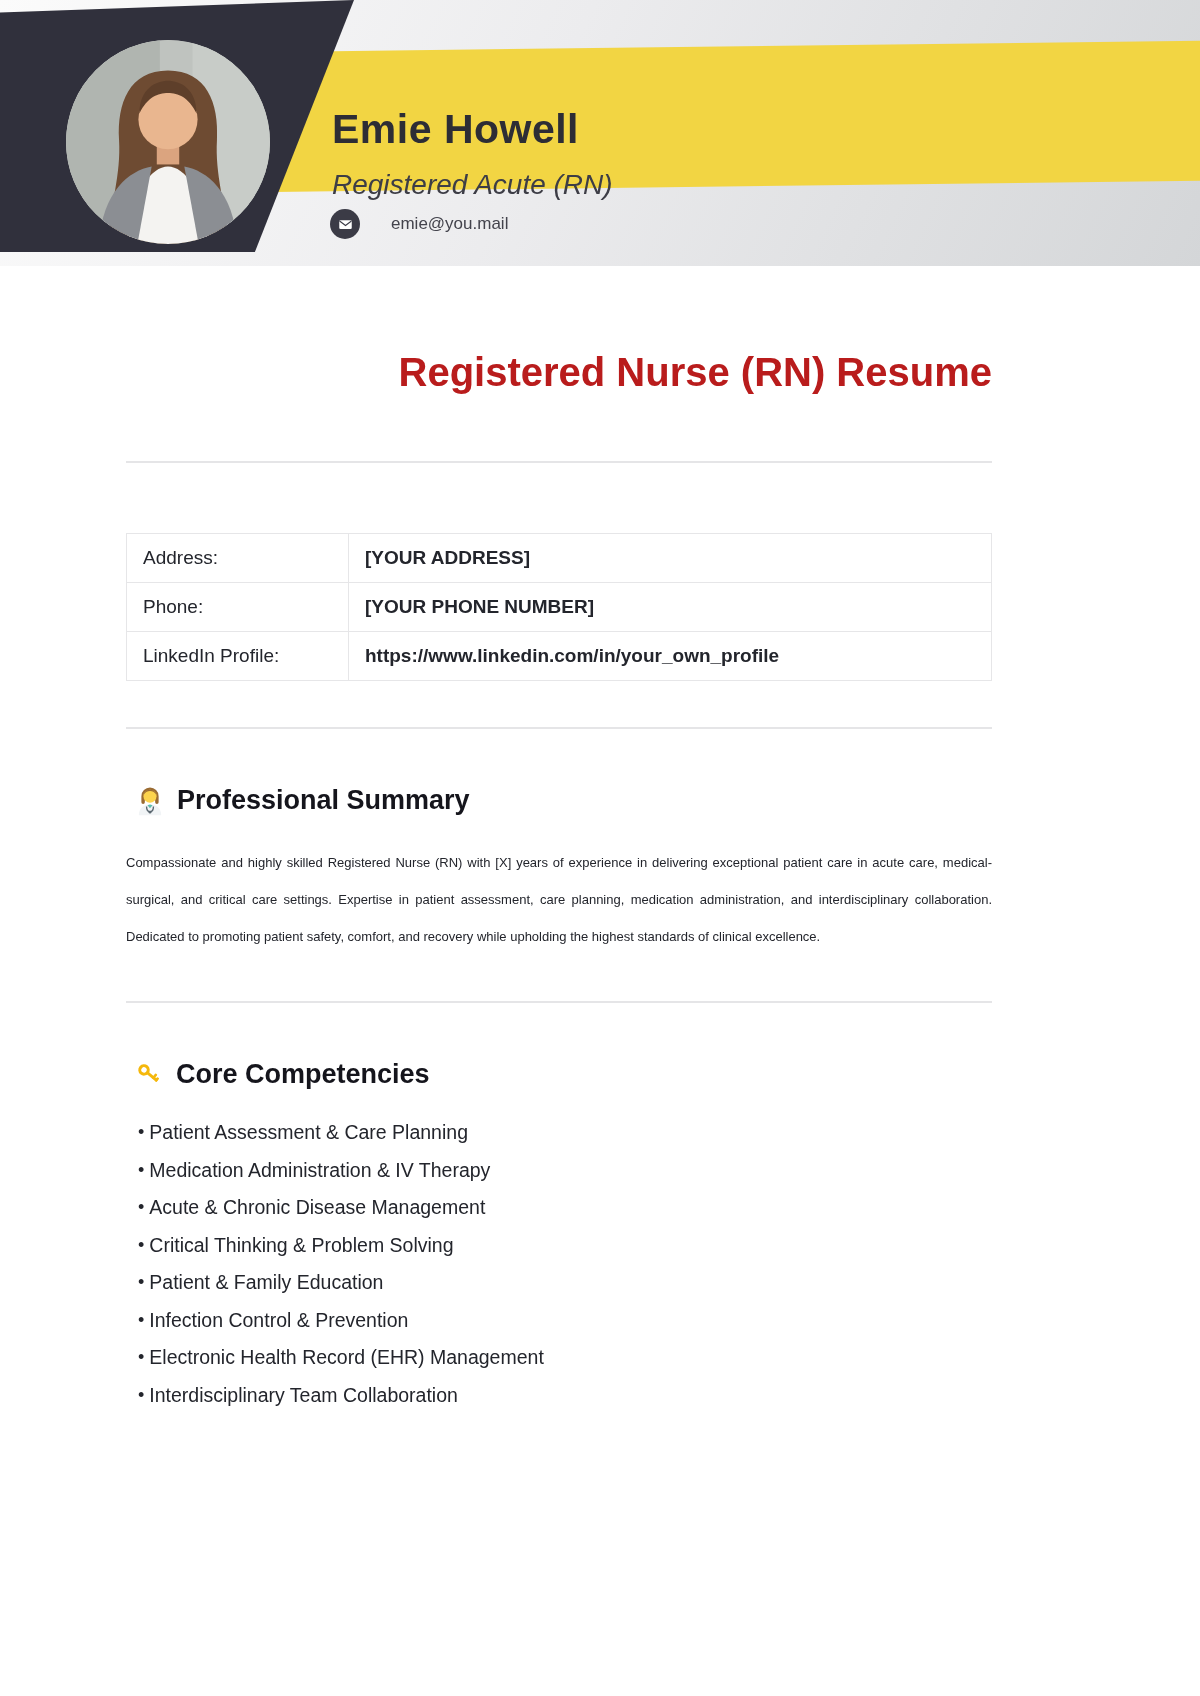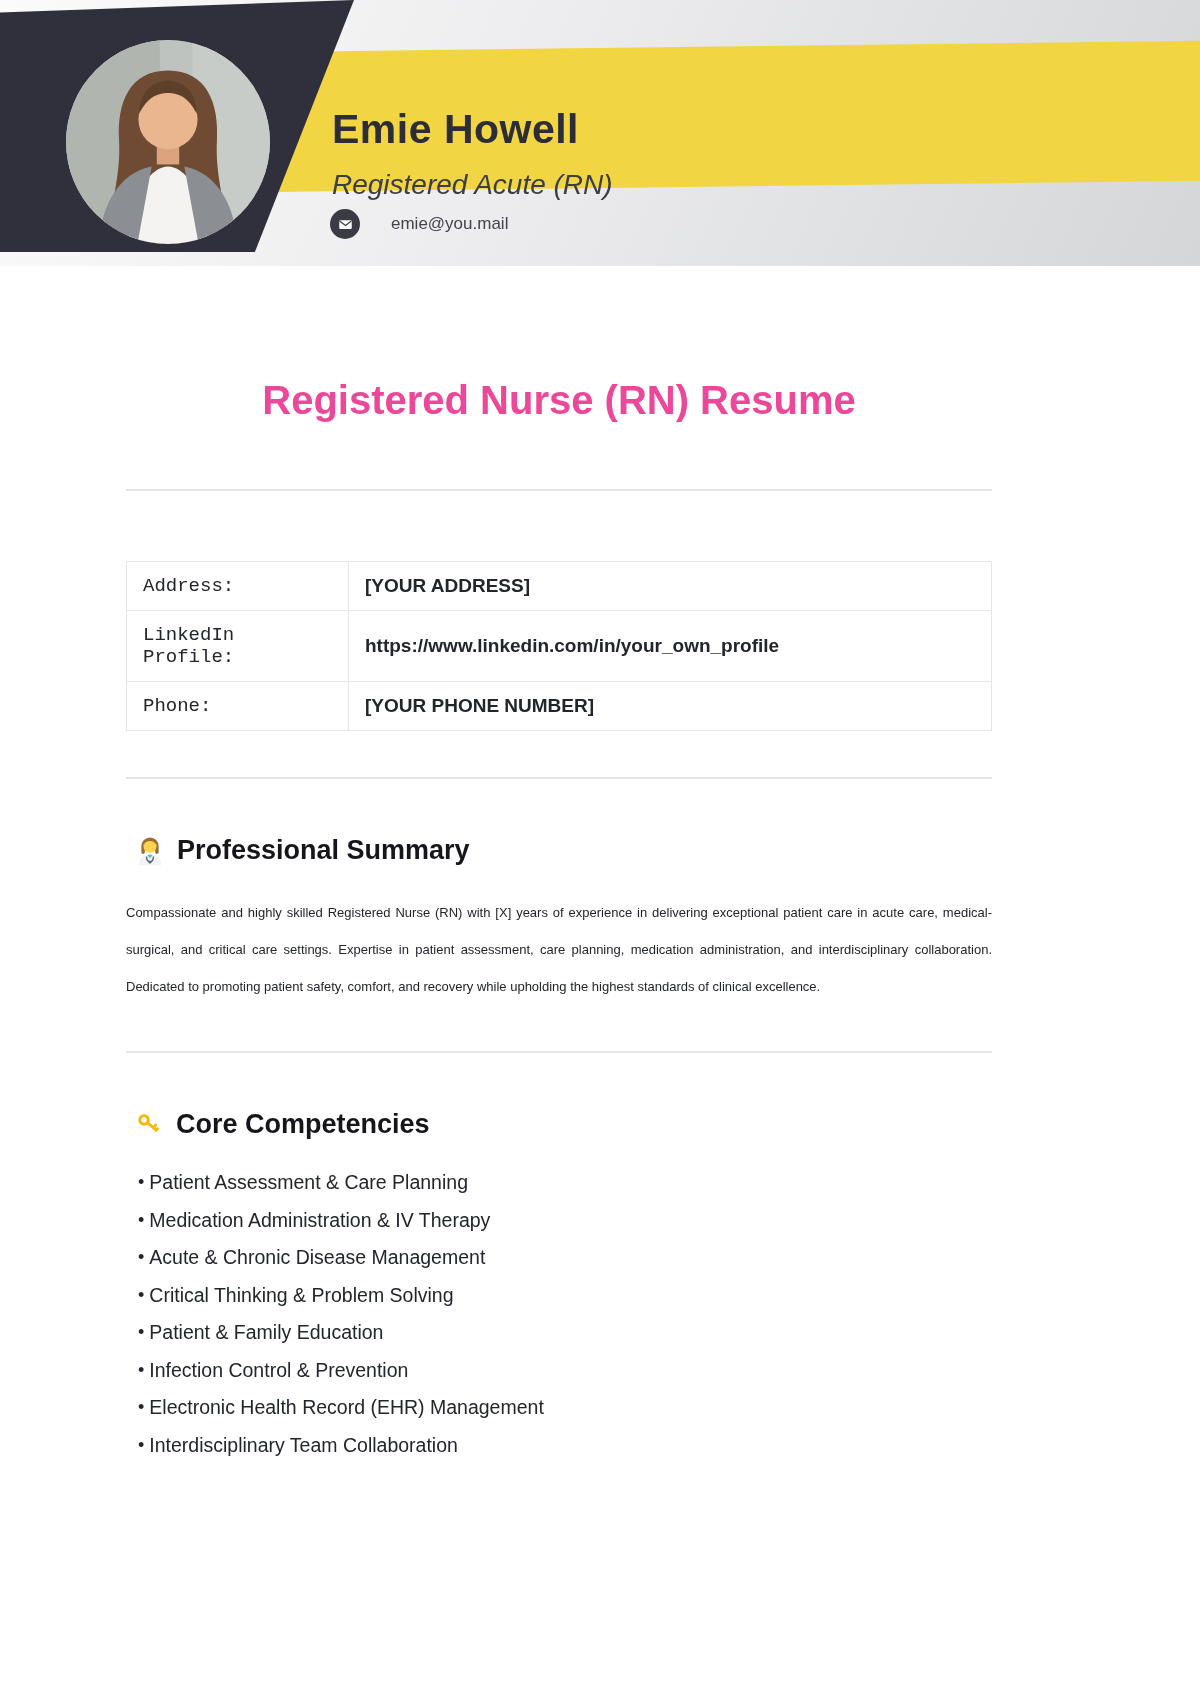--- a/index.html
+++ b/index.html
@@ -42,35 +42,35 @@
   }
   .email-icon {
     width:30px; height:30px; border-radius:50%; background:#3b3b46;
     display:flex; align-items:center; justify-content:center; flex:0 0 auto;
   }
   .email-text { font-size:17px; color:#43434c; }
 
   
   .content { width:866px; margin-left:126px; }
   .doc-title {
-    margin-top:112px; text-align:center;
-    font-size:40px; font-weight:800; color:#ec4899;
+    margin-top:84px; text-align:right;
+    font-size:40px; font-weight:800; color:#b91c1c;
   }
   .divider { border:none; border-top:2px solid #e5e5e7; height:0; }
   .divider.d1 { margin-top:66px; }
   .divider.d2 { margin-top:46px; }
   .divider.d3 { margin-top:46px; }
 
   table.contact {
     margin-top:70px; width:100%; border-collapse:collapse; font-size:19px;
   }
   table.contact td {
     border:1px solid #e6e6e8; padding:13px 16px; color:#23252c;
   }
-  table.contact td.lbl { width:222px; font-weight:400;font-family:Liberation Mono, monospace; }
+  table.contact td.lbl { width:222px; font-weight:400; }
   table.contact td.val { font-weight:700; }
 
   .section-heading {
     margin-top:56px; padding-left:10px;
     display:flex; gap:13px;
     font-size:27px; font-weight:700; color:#15151c;
   }
   .section-heading .emoji-icon { display:flex; align-items:center; }
   .summary-text {
     margin-top:28px; font-size:13px; line-height:37px;
@@ -135,26 +135,26 @@
 
   <hr class="divider d1">
 
   <table class="contact">
     <tbody>
       <tr>
         <td class="lbl">Address:</td>
         <td class="val">[YOUR ADDRESS]</td>
       </tr>
       <tr>
+        <td class="lbl">Phone:</td>
+        <td class="val">[YOUR PHONE NUMBER]</td>
+      </tr>
+      <tr>
         <td class="lbl">LinkedIn Profile:</td>
         <td class="val">https://www.linkedin.com/in/your_own_profile</td>
-      </tr>
-      <tr>
-        <td class="lbl">Phone:</td>
-        <td class="val">[YOUR PHONE NUMBER]</td>
       </tr>
     </tbody>
   </table>
 
   <hr class="divider d2">
 
   <h2 class="section-heading">
     <span class="emoji-icon">
       <svg viewBox="0 0 32 36" width="28" height="31">
         <path d="M6 13 a10 10 0 0 1 20 0 v7 a2 2 0 0 1 -4 0 v-7 h-12 v7 a2 2 0 0 1 -4 0 z" fill="#9a6b33"></path>

